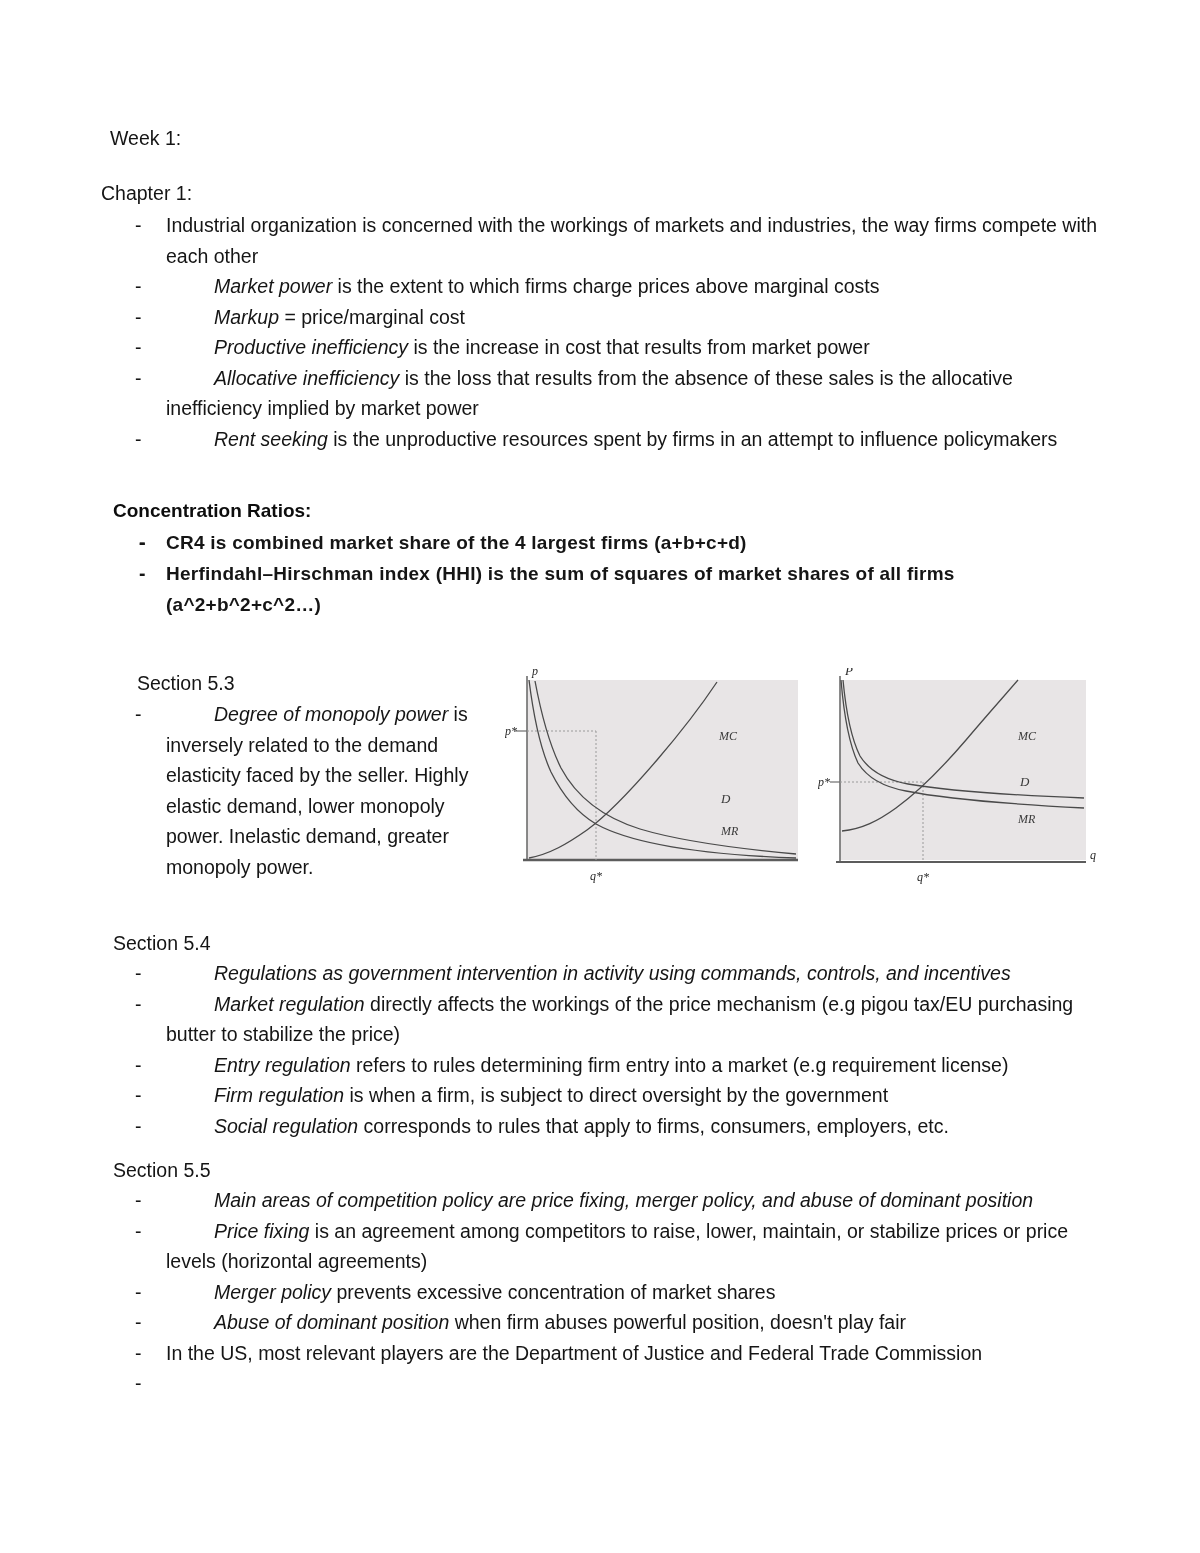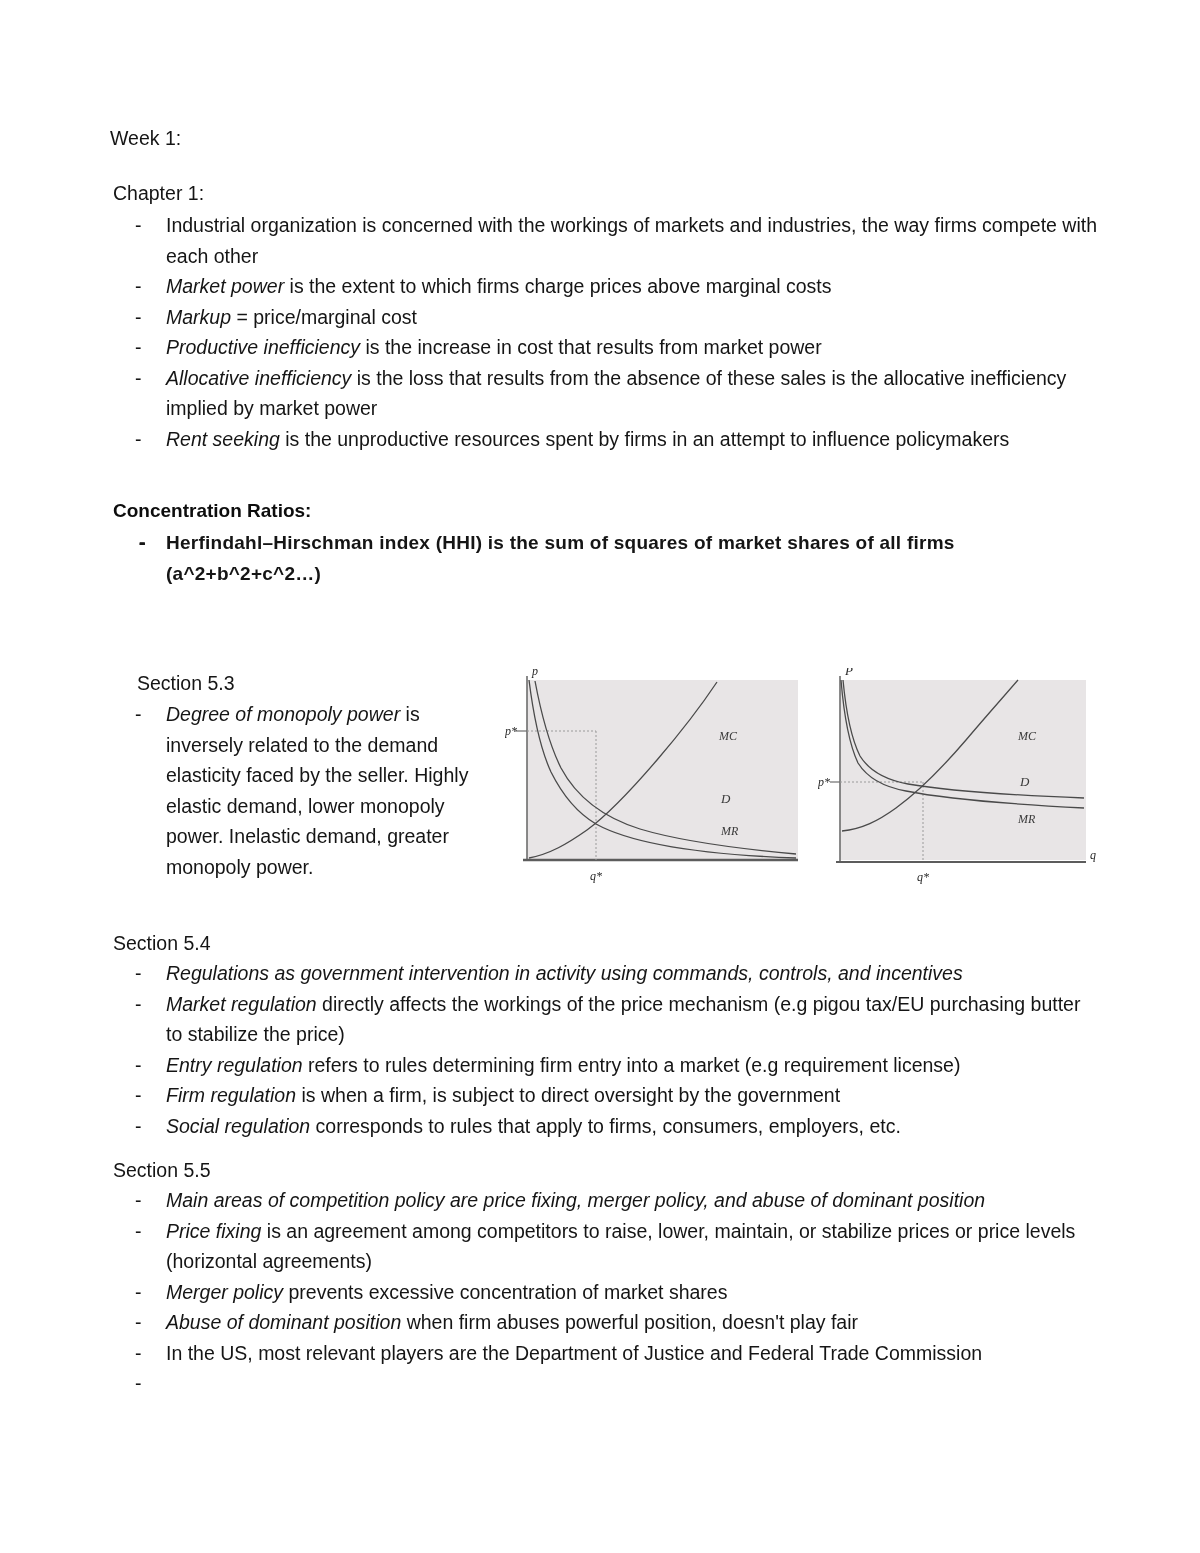--- a/index.html
+++ b/index.html
@@ -23,21 +23,21 @@
     font-size:19.5px;
     line-height:30.5px;
     color:#151515;
     padding-left:53px;
     margin:0;
   }
   ul.list li .dash{
     position:absolute;left:22px;top:0;
     font-size:19.5px;line-height:30.5px;
   }
-  i,em{font-style:italic;}
+  i,em{font-style:italic;margin-left:48px;}
 
   
   .bold-head{font-size:19px;line-height:30px;font-weight:bold;color:#0d0d0d;}
   ul.boldlist li{
     font-weight:bold;
     letter-spacing:0.25px;
     font-size:19px;
     line-height:31px;
     padding-left:53px;
   }
@@ -52,21 +52,21 @@
   .chart svg{display:block;}
   .axlabel{font-family:"Liberation Serif","DejaVu Serif",serif;font-style:italic;}
 </style>
 </head>
 <body>
 
 <div class="page">
 
   <div class="blk ttl" style="left:110px;top:123px;">Week 1:</div>
 
-  <div class="blk sec" style="left:113px;top:178px;">Chapter 1:</div>
+  <div class="blk sec" style="left:101px;top:178px;">Chapter 1:</div>
 
   <ul class="list blk" style="left:113px;top:210px;width:985px;">
     <li>
       <span class="dash">-</span>
       <span>Industrial organization is concerned with the workings of markets and industries, the way firms compete with each other</span>
     </li>
     <li>
       <span class="dash">-</span>
       <i>Market power</i><span> is the extent to which firms charge prices above marginal costs</span>
     </li>
@@ -89,20 +89,21 @@
   </ul>
 
   <div class="blk bold-head" style="left:113px;top:496px;">Concentration Ratios:</div>
 
   <ul class="list boldlist blk" style="left:113px;top:527px;width:900px;">
     <li>
       <span class="dash">-</span>
     </li>
     <li>
       <span class="dash">-</span>
+      <span>CR4 is combined market share of the 4 largest firms (a+b+c+d)</span>
     </li>
     <li>
       <span class="dash">-</span>
       <span>Herfindahl–Hirschman index (HHI) is the sum of squares of market shares of all firms (a^2+b^2+c^2…)</span>
     </li>
   </ul>
 
   <div class="blk sec" style="left:113px;top:668px;margin-left:24px;">Section 5.3</div>
 
   <ul class="list blk" style="left:113px;top:699px;width:360px;">

